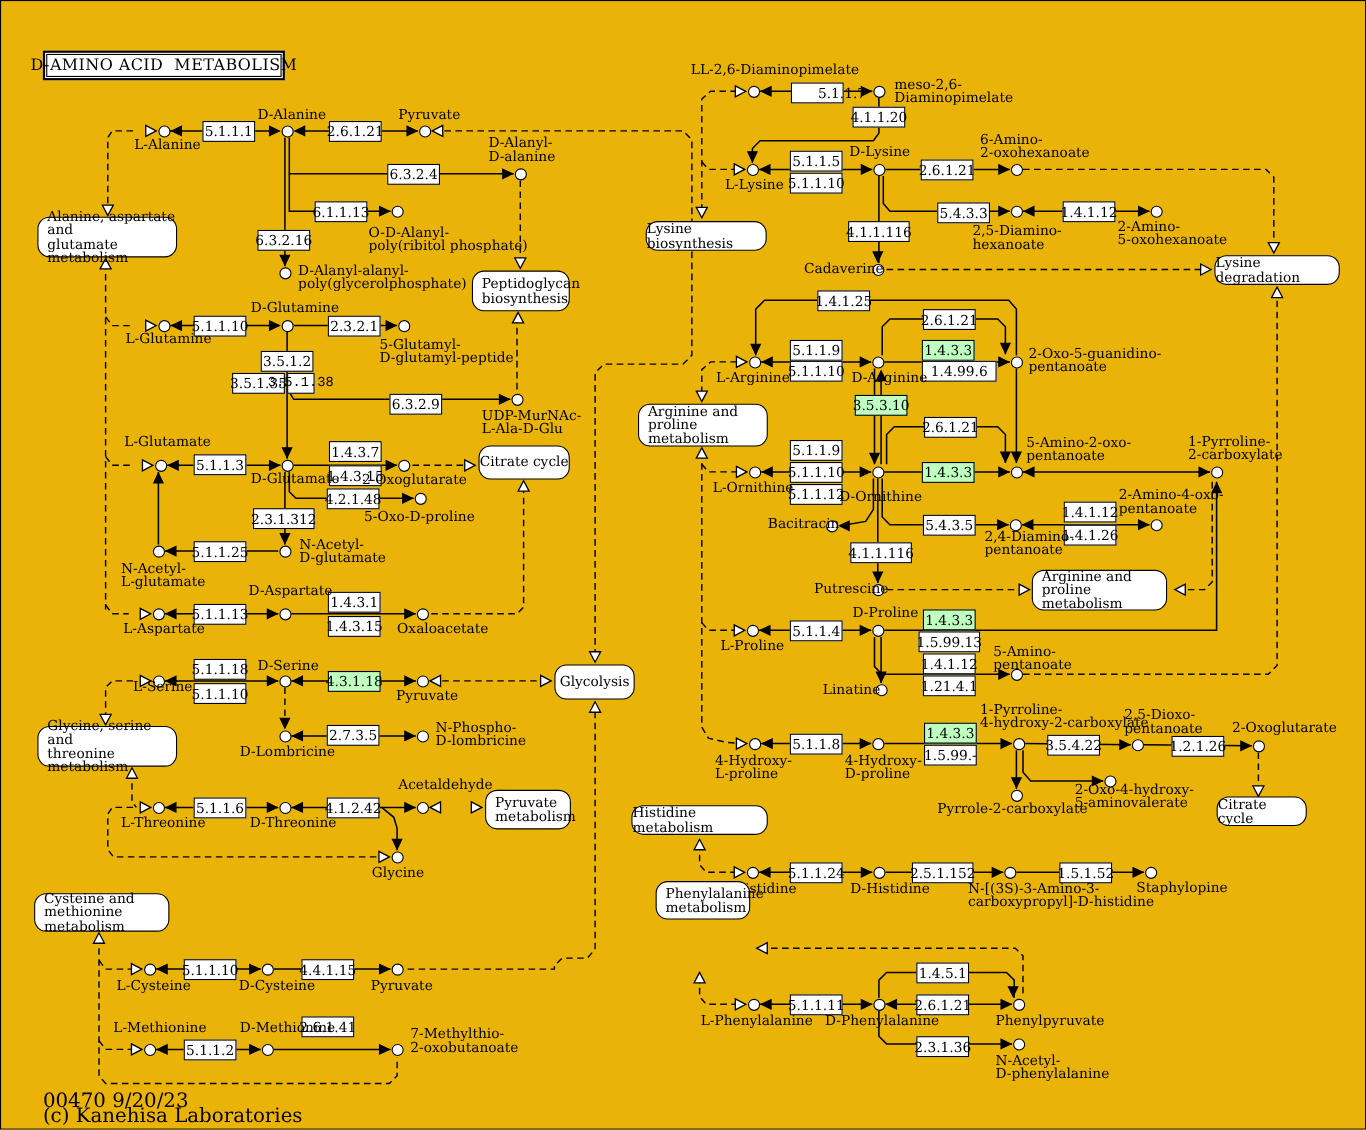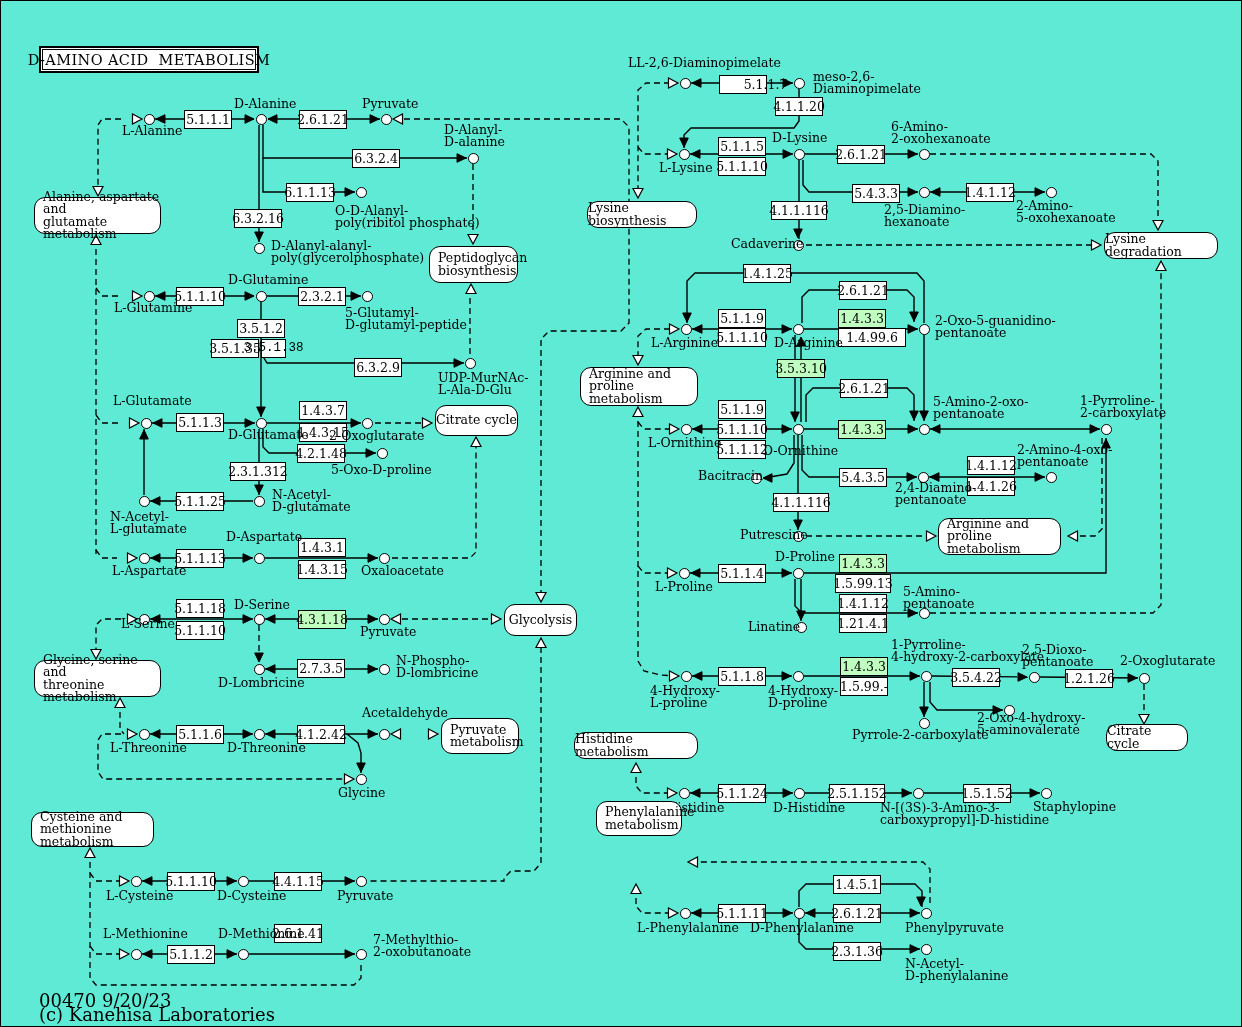--- a/index.html
+++ b/index.html
@@ -1,16 +1,16 @@
 <!DOCTYPE html>
 <html><head>
 <meta charset="utf-8">
 <style>
   html,body{margin:0;padding:0;background:#fff;}
-  #canvas{position:relative;width:1242px;height:1027px;background:#5eead4;border:1px solid #000;box-sizing:border-box;overflow:hidden;font-family:"DejaVu Serif","Liberation Serif",serif;}
+  #canvas{position:relative;width:1242px;height:1027px;background:#eab308;border:1px solid #000;box-sizing:border-box;overflow:hidden;font-family:"DejaVu Serif","Liberation Serif",serif;}
   #edge-layer{position:absolute;left:0;top:0;}
   .enzyme{position:absolute;border:1.3px solid #000;background:#fff;font-size:12.5px;text-align:center;box-sizing:border-box;display:flex;align-items:center;justify-content:center;white-space:nowrap;}
   .enzyme.hl{background:#bfffbf;}
   .node{position:absolute;width:11px;height:11px;border:1.6px solid #000;border-radius:50%;background:#fff;box-sizing:border-box;}
   .clabel{position:absolute;font-size:12.5px;line-height:12px;white-space:nowrap;color:#000;}
   .mapbox{position:absolute;border:1.4px solid #000;border-radius:11px;background:#fff;font-size:12.5px;line-height:12.5px;box-sizing:border-box;display:flex;flex-direction:column;justify-content:center;}
   .mapbox.left{align-items:flex-start;padding-left:8px;}
   .mapbox.center{align-items:center;}
   #title-box{position:absolute;border:2px solid #000;background:#fff;box-sizing:border-box;}
   #title-inner{position:absolute;inset:1px;border:1px solid #000;display:flex;align-items:center;justify-content:center;font-size:14.5px;letter-spacing:.4px;white-space:pre;}

